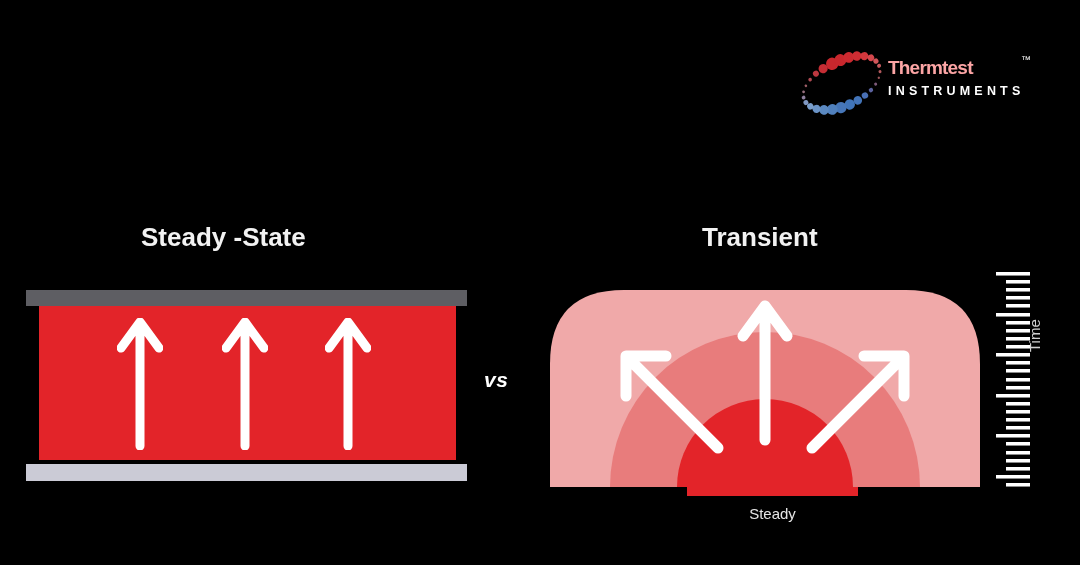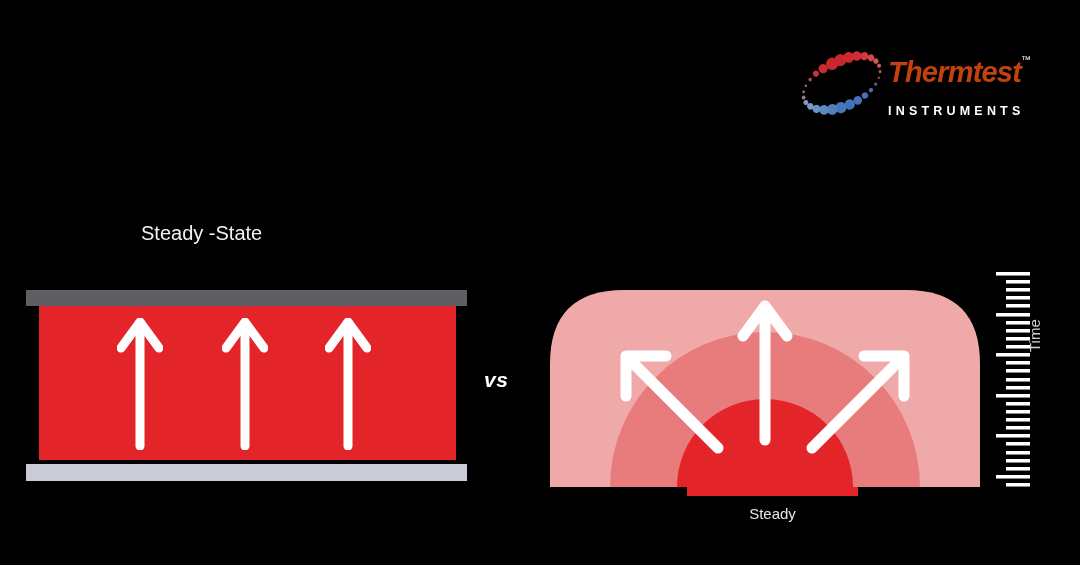--- a/index.html
+++ b/index.html
@@ -46,52 +46,51 @@
     width: 92px;
     height: 82px;
   }
   #logo-text {
     position: absolute;
     left: 90px;
     top: 14px;
     width: 145px;
   }
   #logo-wordmark {
-    color: #c2410c;
-    font-size: 29px;
-    font-style: italic;
+    color: #fca5a5;
+    font-size: 19px;
     font-weight: bold;
     letter-spacing: -0.8px;
     line-height: 1;
     white-space: nowrap;
   }
   #logo-tm {
     position: absolute;
     left: 133px;
     top: -3px;
     color: #ffffff;
     font-size: 10px;
     line-height: 1;
   }
   #logo-sub {
-    margin-top: 18px;
+    margin-top: 8px;
     color: #ffffff;
     font-size: 12.5px;
     font-weight: bold;
     letter-spacing: 4.2px;
     line-height: 1;
     white-space: nowrap;
   }
 
   
   .panel-caption {
     position: absolute;
     color: #f2f2f2;
-    font-size: 20px;
-    font-weight: normal;
+    font-size: 26px;
+    font-weight: bold;
     white-space: nowrap;
   }
   #caption-steady { left: 141px; top: 222px; }
   #caption-transient { left: 702px; top: 222px; }
 
   
   #steady { position: absolute; left: 0; top: 0; }
   #steady-top-plate {
     position: absolute;
     left: 26px;
@@ -253,20 +252,21 @@
     <svg id="steady-arrow-2" class="steady-arrow" viewBox="0 0 46 132">
       <path d="M23 4 L42 30 M23 4 L4 30 M23 6 L23 128" stroke="#ffffff" stroke-width="9" stroke-linecap="round" fill="none"></path>
     </svg>
     <svg id="steady-arrow-3" class="steady-arrow" viewBox="0 0 46 132">
       <path d="M23 4 L42 30 M23 4 L4 30 M23 6 L23 128" stroke="#ffffff" stroke-width="9" stroke-linecap="round" fill="none"></path>
     </svg>
   </div>
 
   <div id="vs-label">vs</div>
 
+  <div id="caption-transient" class="panel-caption">Transient</div>
 
   <div id="transient">
     <svg width="450" height="240" viewBox="0 0 450 240">
 
       <path d="M10 229 L10 106 Q10 32 84 32 L366 32 Q440 32 440 106 L440 229 Z" fill="#f0a9a9"></path>
 
       <path d="M70 229 A155 155 0 0 1 380 229 Z" fill="#e87c7c"></path>
 
       <path d="M137 229 A88 88 0 0 1 313 229 Z" fill="#e32429"></path>
 

